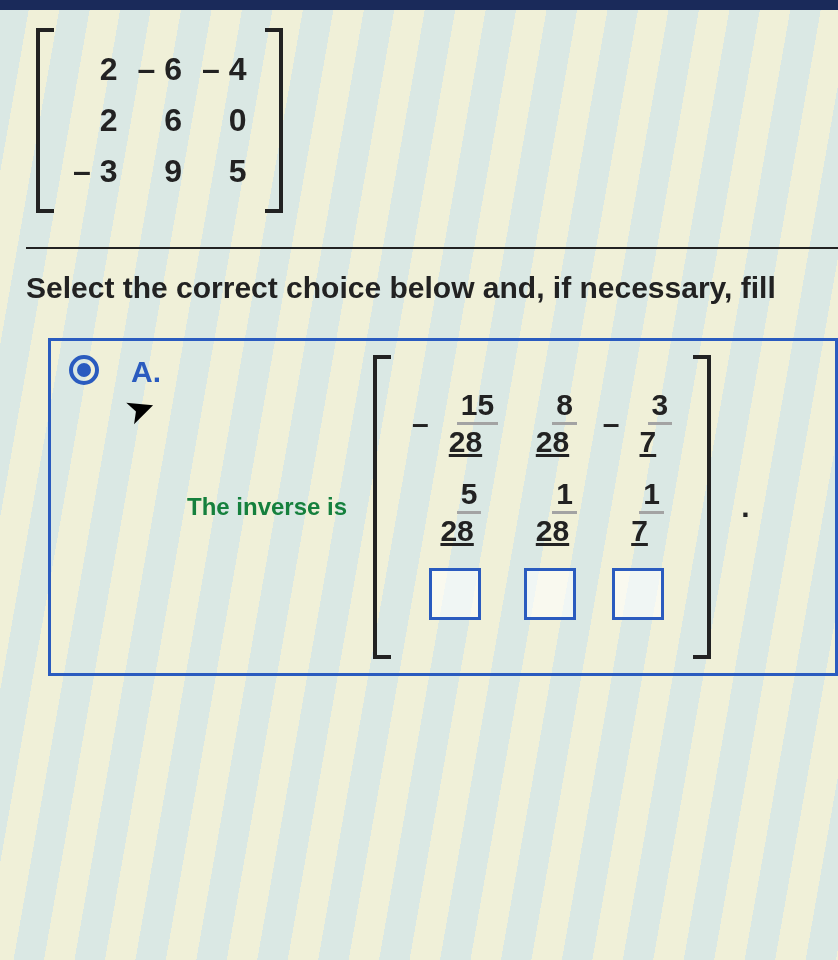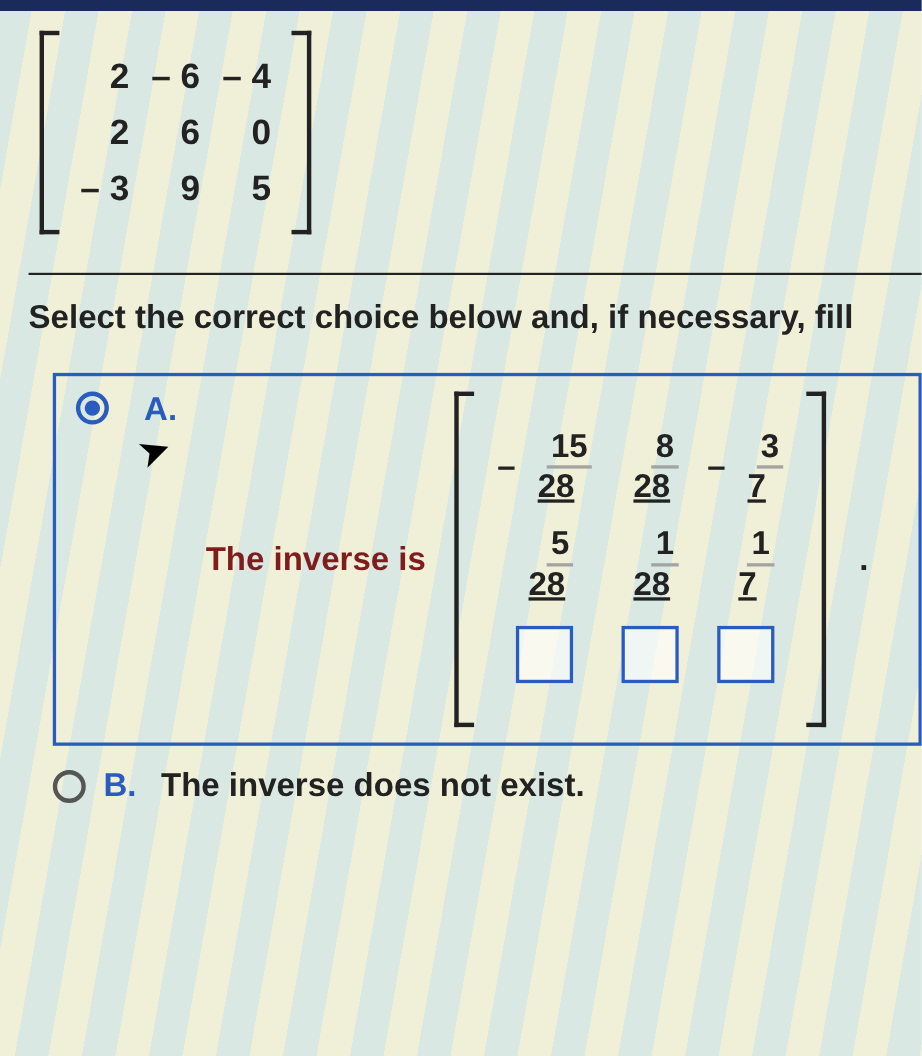--- a/index.html
+++ b/index.html
@@ -103,23 +103,23 @@
   .cursor-arrow {
     position: relative;
     top: 4px;
     font-size: 36px;
     color: #000;
     display: block;
     margin-top: -6px;
     transform: rotate(-20deg);
   }
   .inverse-text {
-    font-size: 30px;
-    font-weight: bold;
-    color: #7f1d1d;
+    font-size: 24px;
+    font-weight: bold;
+    color: #15803d;
     white-space: nowrap;
   }
   .ansmatrix {
     display: inline-block;
     position: relative;
     padding: 14px 14px;
   }
   .ansmatrix::before,
   .ansmatrix::after {
     content:"";
@@ -264,21 +264,14 @@
           <td><span class="blank"></span></td>
           <td><span class="blank"></span></td>
           <td><span class="blank"></span></td>
         </tr>
       </tbody>
         </table>
     </div>
     <span class="period">.</span>
   </div>
 
-  <div class="choice-b">
-    <div class="radio-empty"></div>
-    <div class="label-b">
-      <span class="letter">B.</span>
-      <span>The inverse does not exist.</span>
-    </div>
-  </div>
 
 </div>
 
 </body></html>

